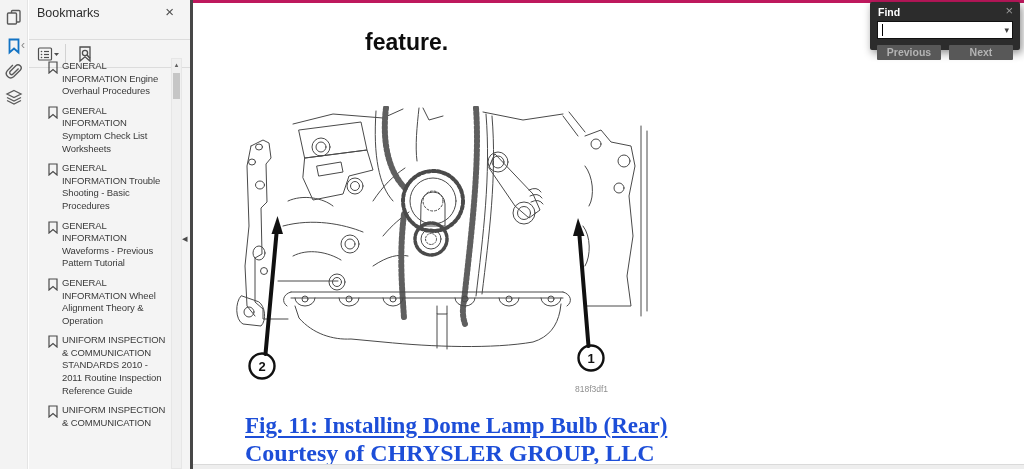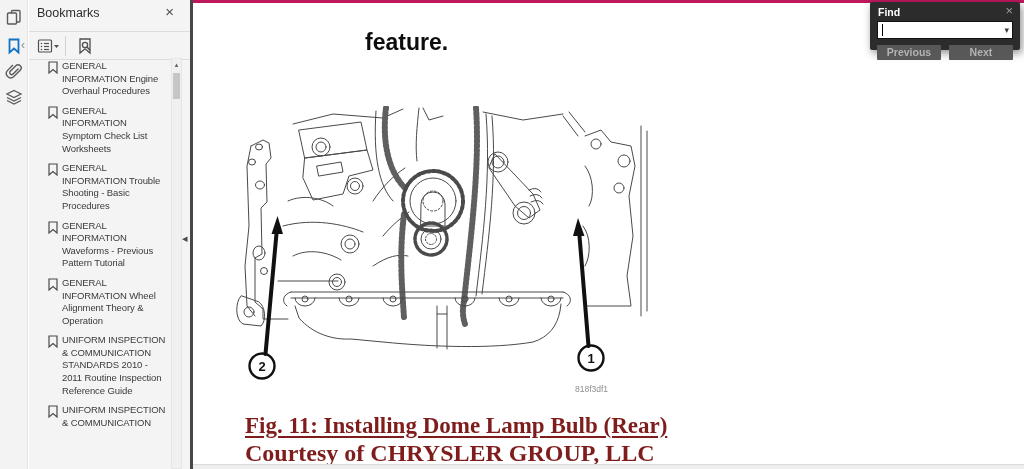--- a/index.html
+++ b/index.html
@@ -11,21 +11,21 @@
   .iconstrip { position:absolute; left:0; top:0; width:28px; height:469px;
                background:#f3f3f3; border-right:1px solid #e4e4e4; z-index:5; }
   .navicon { position:absolute; left:5px; width:18px; height:18px; cursor:pointer; }
   .navicon svg { display:block; }
   .active-notch { position:absolute; left:21px; top:39px; font-size:12px; color:#8a8a8a;
                   line-height:12px; }
 
   
   .panel { position:absolute; left:29px; top:0; width:161px; height:469px;
            background:#f4f4f4; z-index:4; }
-  .panel-header { position:relative; height:32px; border-bottom:1px solid #dcdcdc; }
+  .panel-header { position:relative; height:40px; border-bottom:1px solid #dcdcdc; }
   .panel-title { position:absolute; left:8px; top:6px; font-size:12.5px; color:#2e2e2e; }
   .panel-close { position:absolute; right:16px; top:3px; font-size:15px; color:#4f4f4f;
                  cursor:pointer; line-height:18px; }
   .panel-toolbar { position:relative; height:28px; border-bottom:1px solid #dcdcdc; }
   .tb-btn { position:absolute; top:4px; width:24px; height:20px; cursor:pointer; }
   .tb-sep { position:absolute; left:36px; top:4px; width:1px; height:20px; background:#d2d2d2; }
 
   .bm-list { position:absolute; left:0; top:60px; width:148px; bottom:0; overflow:hidden; }
   .bm { display:flex; gap:4px; padding:0 0 7px 19px; cursor:pointer; }
   .bm svg { flex:0 0 auto; margin-top:1px; }
@@ -43,21 +43,21 @@
   .divider { position:absolute; left:190px; top:0; width:3px; height:469px; background:#474747; z-index:6; }
   .collapse-handle { position:absolute; left:182px; top:233px; z-index:7; font-size:11px;
                      color:#4a4a4a; cursor:pointer; line-height:11px; }
 
   
   .content { position:absolute; left:193px; top:0; right:0; height:469px; background:#fff;
              border-top:3px solid #be185d; }
   .intro { position:absolute; left:172px; top:26px; font-size:23px; font-weight:bold; color:#0d0d0d; }
   .figure-wrap { position:absolute; left:40px; top:103px; width:422px; height:295px; }
   .caption { position:absolute; left:52px; top:410px; font-family:"Liberation Serif", serif;
-             font-weight:bold; color:#7f1d1d; }
+             font-weight:bold; color:#1d4ed8; }
   .caption .line1 { font-size:23px; text-decoration:underline; text-decoration-thickness:2px;
                     text-underline-offset:3px; line-height:26px; }
   .caption .line2 { font-size:24px; line-height:26px; margin-top:1px; }
   .bottom-strip { position:absolute; left:0; right:0; bottom:0; height:5px; background:#eeeeee;
                   border-top:1px solid #dadada; }
 
   
   .find { position:absolute; left:870px; top:2px; width:150px; height:48px; background:#2c2c2c;
           border-radius:2px; box-shadow:2px 3px 8px rgba(0,0,0,0.45); z-index:10; }
   .find-title { position:absolute; left:8px; top:4px; font-size:10.5px; font-weight:bold; color:#fff; }

